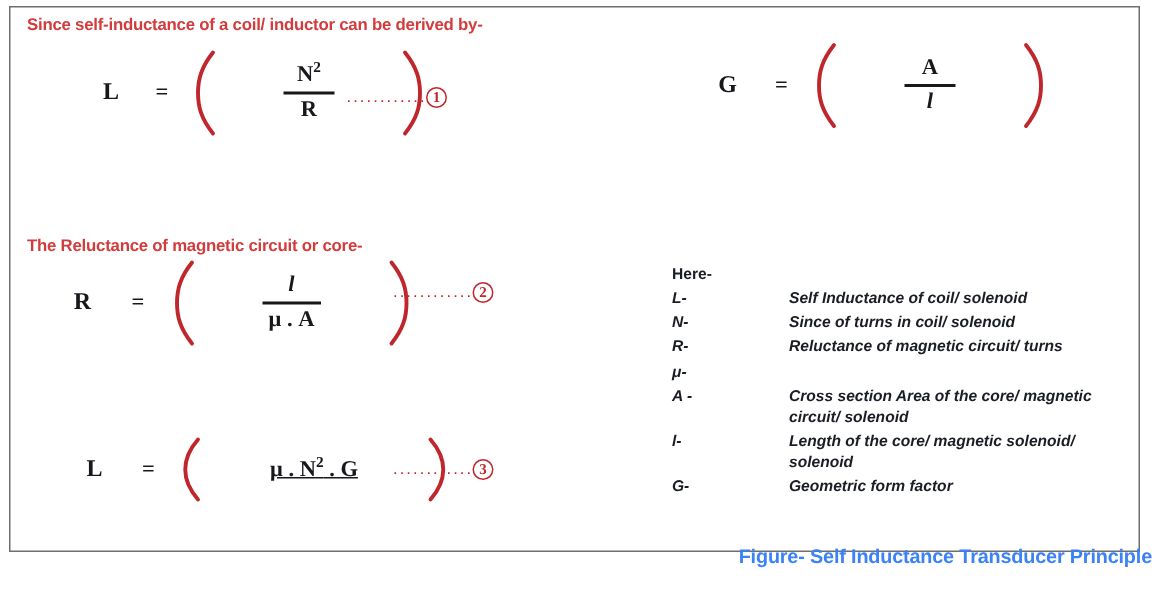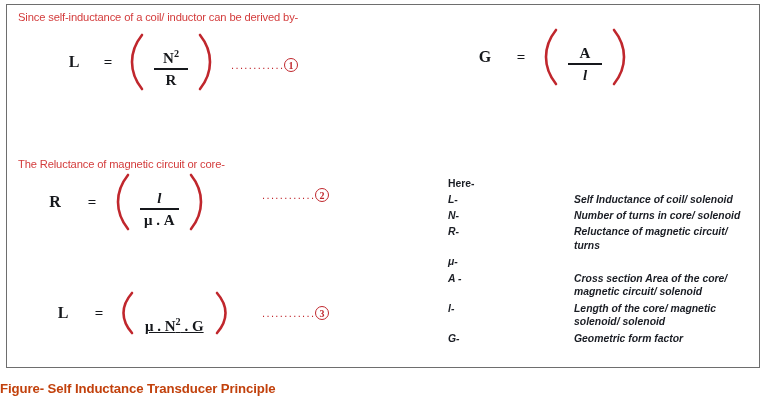--- a/index.html
+++ b/index.html
@@ -31,21 +31,21 @@
     border: 1px solid #6e6e6e;
     box-sizing: border-box;
     background: #ffffff;
   }
 
   
   .heading {
     position: absolute;
     color: #D33C3C;
     font-family: "Liberation Sans", sans-serif;
-    font-weight: normal;
+    font-weight: bold;
     font-size: 11.2px;
     letter-spacing: -0.15px;
     white-space: nowrap;
     text-align: right;
   }
 
   
   .eq {
     position: absolute;
     display: flex;
@@ -65,22 +65,23 @@
     font-weight: bold;
     font-size: 15px;
     color: #16181c;
     display: inline-block;
     text-align: center;
   }
 
   
   .bracket-group {
     display: inline-flex;
-    align-items: flex-end;
+    align-items: center;
     position: relative;
+    gap: 35px;
   }
   .paren {
     color: #C0272D;
     font-family: "Liberation Serif", serif;
     font-weight: normal;
     line-height: 0.8;
     display: inline-block;
     user-select: none;
   }
   .paren svg { display: block; }
@@ -182,34 +183,33 @@
     color: #1a1d24;
     line-height: 1.32;
   }
   .legend-def {
     font-style: italic;
     font-weight: bold;
     font-size: 10.4px;
     color: #1a1d24;
     line-height: 1.32;
     max-width: 220px;
-    margin-left: 48px;
   }
 
   
   .caption {
     position: absolute;
     left: 0;
-    top: 381px;
+    top: 363px;
     width: 768px;
-    text-align: left;
+    text-align: right;
     font-family: "Liberation Sans", sans-serif;
     font-weight: bold;
     font-size: 13.2px;
-    color: #c2410c;
+    color: #3b82f6;
     letter-spacing: -0.1px;
   }
 </style>
 </head>
 <body>
 
 <div id="figure-root">
 
   <div class="frame"></div>
 
@@ -320,21 +320,21 @@
 
   <div class="legend">
     <div class="legend-here">Here-</div>
 
     <div class="legend-row">
       <span class="legend-sym">L-</span>
       <span class="legend-def">Self Inductance  of coil/ solenoid</span>
     </div>
     <div class="legend-row">
       <span class="legend-sym">N-</span>
-      <span class="legend-def">Number of turns in core/ solenoid</span>
+      <span class="legend-def">Since of turns in coil/ solenoid</span>
     </div>
     <div class="legend-row">
       <span class="legend-sym">R-</span>
       <span class="legend-def">Reluctance of magnetic circuit/ turns</span>
     </div>
     <div class="legend-row">
       <span class="legend-sym">μ-</span>
     </div>
     <div class="legend-row">
       <span class="legend-sym">A -</span>

